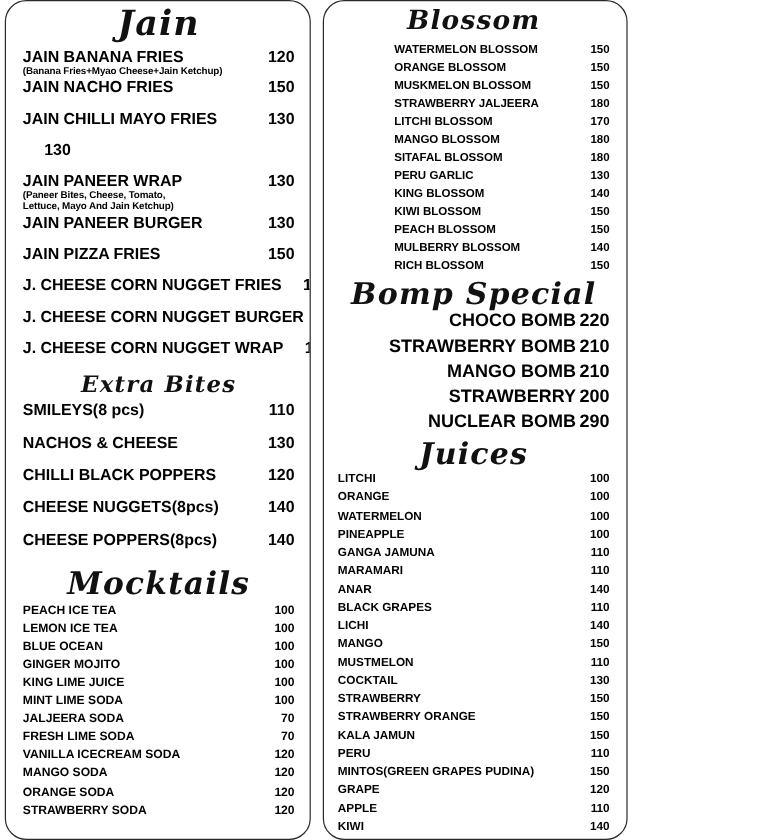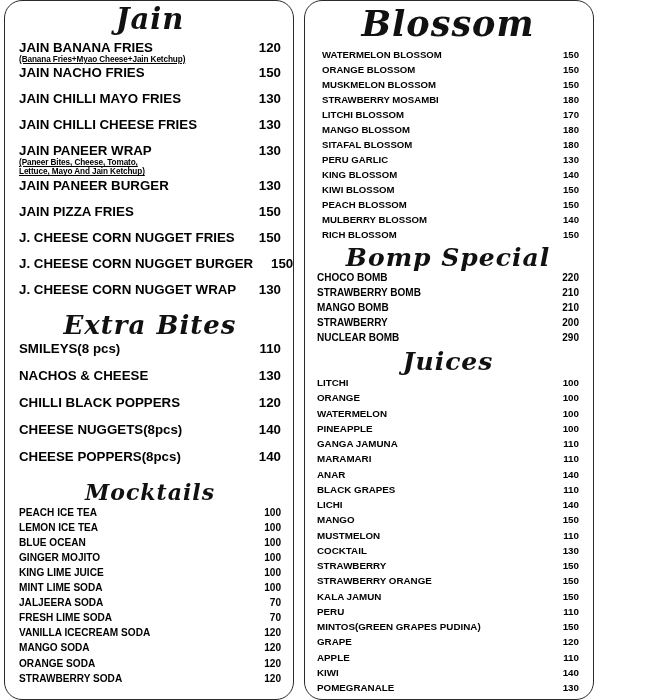--- a/index.html
+++ b/index.html
@@ -4,21 +4,21 @@
 <style>
   html,body{margin:0;padding:0;}
   body{
     width:650px;height:700px;
     background:#ffffff;
     font-family:"Liberation Sans", sans-serif;
     color:#000;
     overflow:hidden;
   }
   .menu{
-    width:594px;height:700px;
+    width:523px;height:700px;
     display:flex;
     box-sizing:border-box;
     gap:0px;
   }
   .panel{
     box-sizing:border-box;
     border:1.6px solid #2a2a2a;
     border-radius:18px;
     height:700px;
     position:relative;
@@ -31,23 +31,23 @@
   .script-head{
     font-family:"DejaVu Serif", serif;
     font-style:italic;
     font-weight:700;
     text-align:center;
     color:#111;
     letter-spacing:1px;
     line-height:1;
   }
   .sh-jain{font-size:29px;padding-top:4px;padding-bottom:6px;}
-  .sh-extra{font-size:26px;padding-top:4px;padding-bottom:3px;}
-  .sh-mock{font-size:22px;padding-top:5px;padding-bottom:4px;}
-  .sh-blossom{font-size:35px;padding-top:5px;padding-bottom:8px;}
+  .sh-extra{font-size:19px;padding-top:4px;padding-bottom:3px;}
+  .sh-mock{font-size:26px;padding-top:5px;padding-bottom:4px;}
+  .sh-blossom{font-size:22px;padding-top:5px;padding-bottom:8px;}
   .sh-bomb{font-size:25px;padding-top:1px;padding-bottom:2px;}
   .sh-juice{font-size:25px;padding-top:2px;padding-bottom:3px;}
 
   .row{
     display:flex;
     align-items:baseline;
     justify-content:space-between;
   }
   .nm{
     font-weight:bold;
@@ -62,33 +62,32 @@
   
   .jain .row{font-size:13.3px;margin-bottom:11px;}
   .jain .row.tight{margin-bottom:0px;}
   .jain .pr{min-width:40px;}
   .desc{
     font-size:8.2px;
     font-weight:bold;
     line-height:1.12;
     margin:0 0 1px 0;
     letter-spacing:-0.1px;
-    text-decoration:underline;
   }
   
   .extra .row{font-size:13.3px;margin-bottom:12px;}
   .extra .pr{min-width:40px;}
   
   .mock .row{font-size:10.1px;margin-bottom:4.1px;}
   .mock .pr{min-width:34px;}
 
   
-  .blossom .row{font-size:9.6px;margin-bottom:4.0px;}
+  .blossom .row{font-size:9.6px;margin-bottom:4.0px;margin-left:42px;}
   .blossom .pr{min-width:28px;}
-  .bomb .row{font-size:10px;margin-bottom:4.0px;}
+  .bomb .row{font-size:15px;margin-bottom:4.0px;justify-content:flex-end;}
   .bomb .pr{min-width:28px;}
   .juices .row{font-size:9.8px;margin-bottom:4.25px;}
   .juices .pr{min-width:28px;}
   .indent{padding-left:5px;}
 </style>
 </head>
 <body>
 
 <div class="menu">
 
@@ -104,21 +103,20 @@
           <div class="desc">(Banana Fries+Myao Cheese+Jain Ketchup)</div>
           <div class="row">
             <span class="nm">JAIN NACHO FRIES</span>
             <span class="pr">150</span>
           </div>
           <div class="row">
             <span class="nm">JAIN CHILLI MAYO FRIES</span>
             <span class="pr">130</span>
           </div>
           <div class="row">
-            <span class="nm">JAIN CHILLI CHEESE FRIES</span>
             <span class="pr">130</span>
           </div>
           <div class="row tight">
             <span class="nm">JAIN PANEER WRAP</span>
             <span class="pr">130</span>
           </div>
           <div class="desc">(Paneer Bites, Cheese, Tomato,<br>Lettuce, Mayo And Jain Ketchup)</div>
           <div class="row">
             <span class="nm">JAIN PANEER BURGER</span>
             <span class="pr">130</span>
@@ -235,21 +233,21 @@
           </div>
           <div class="row">
             <span class="nm">ORANGE BLOSSOM</span>
             <span class="pr">150</span>
           </div>
           <div class="row">
             <span class="nm">MUSKMELON BLOSSOM</span>
             <span class="pr">150</span>
           </div>
           <div class="row">
-            <span class="nm">STRAWBERRY MOSAMBI</span>
+            <span class="nm">STRAWBERRY JALJEERA</span>
             <span class="pr">180</span>
           </div>
           <div class="row">
             <span class="nm">LITCHI BLOSSOM</span>
             <span class="pr">170</span>
           </div>
           <div class="row">
             <span class="nm">MANGO BLOSSOM</span>
             <span class="pr">180</span>
           </div>

